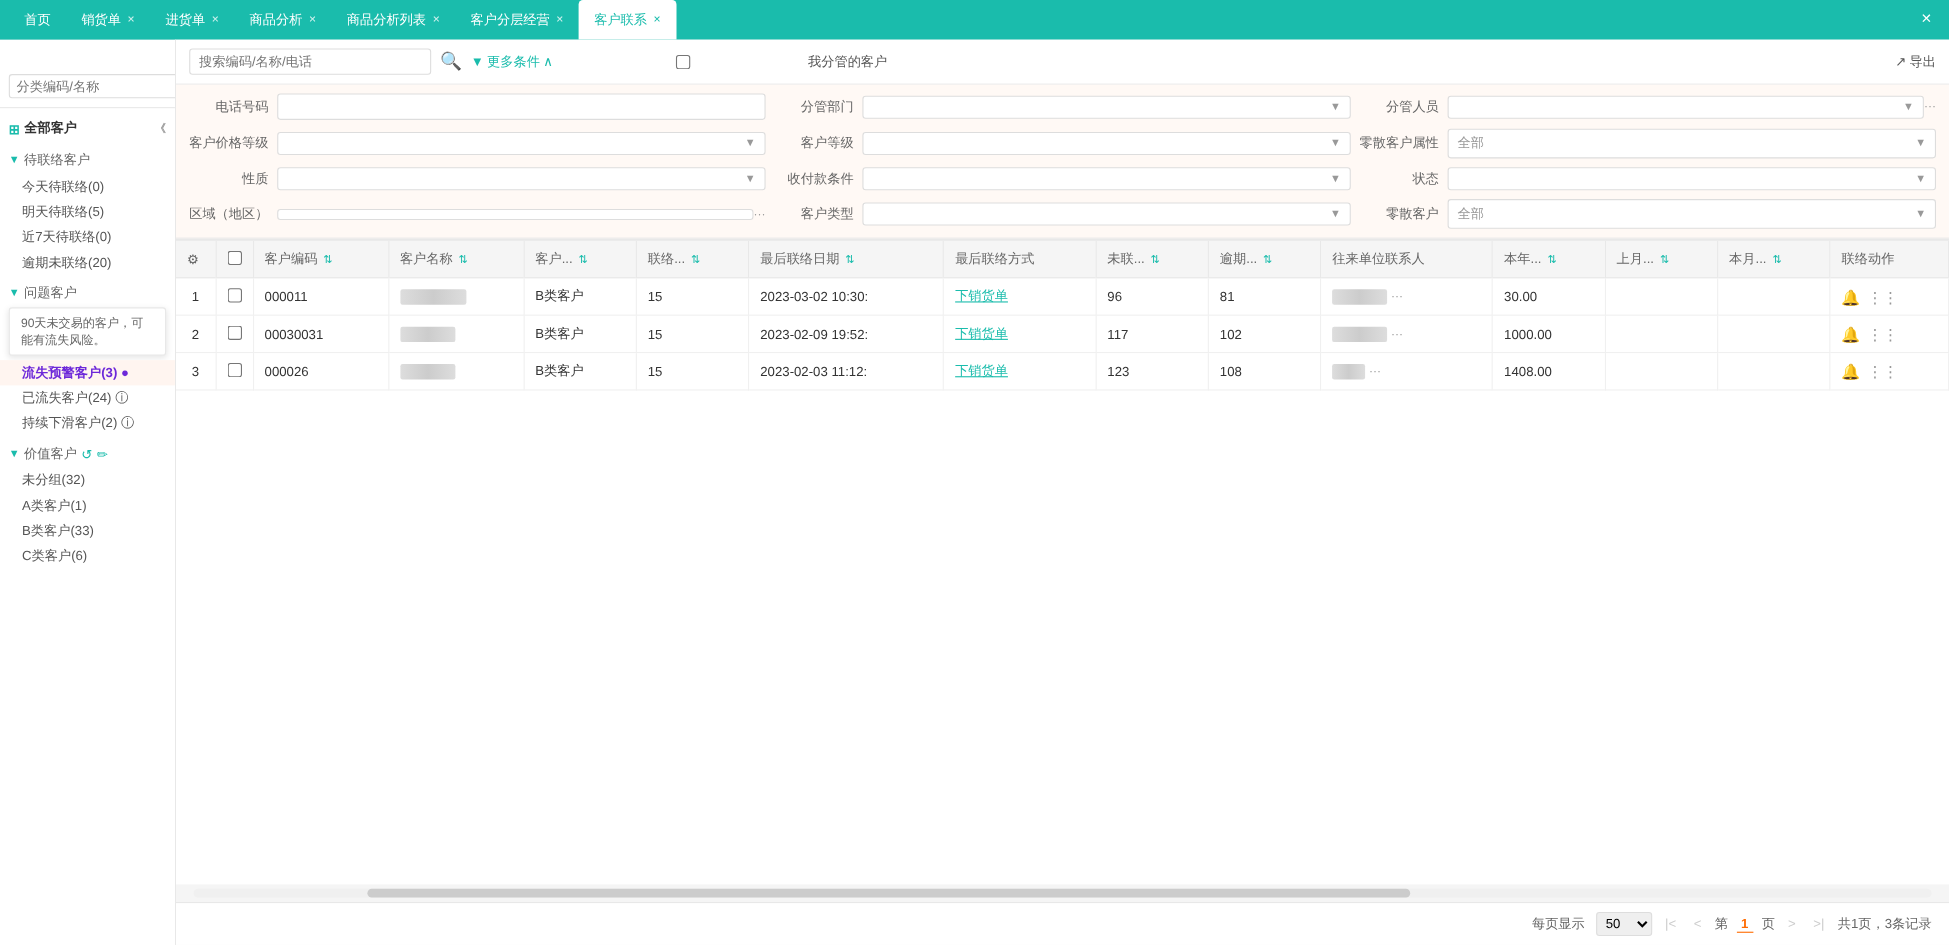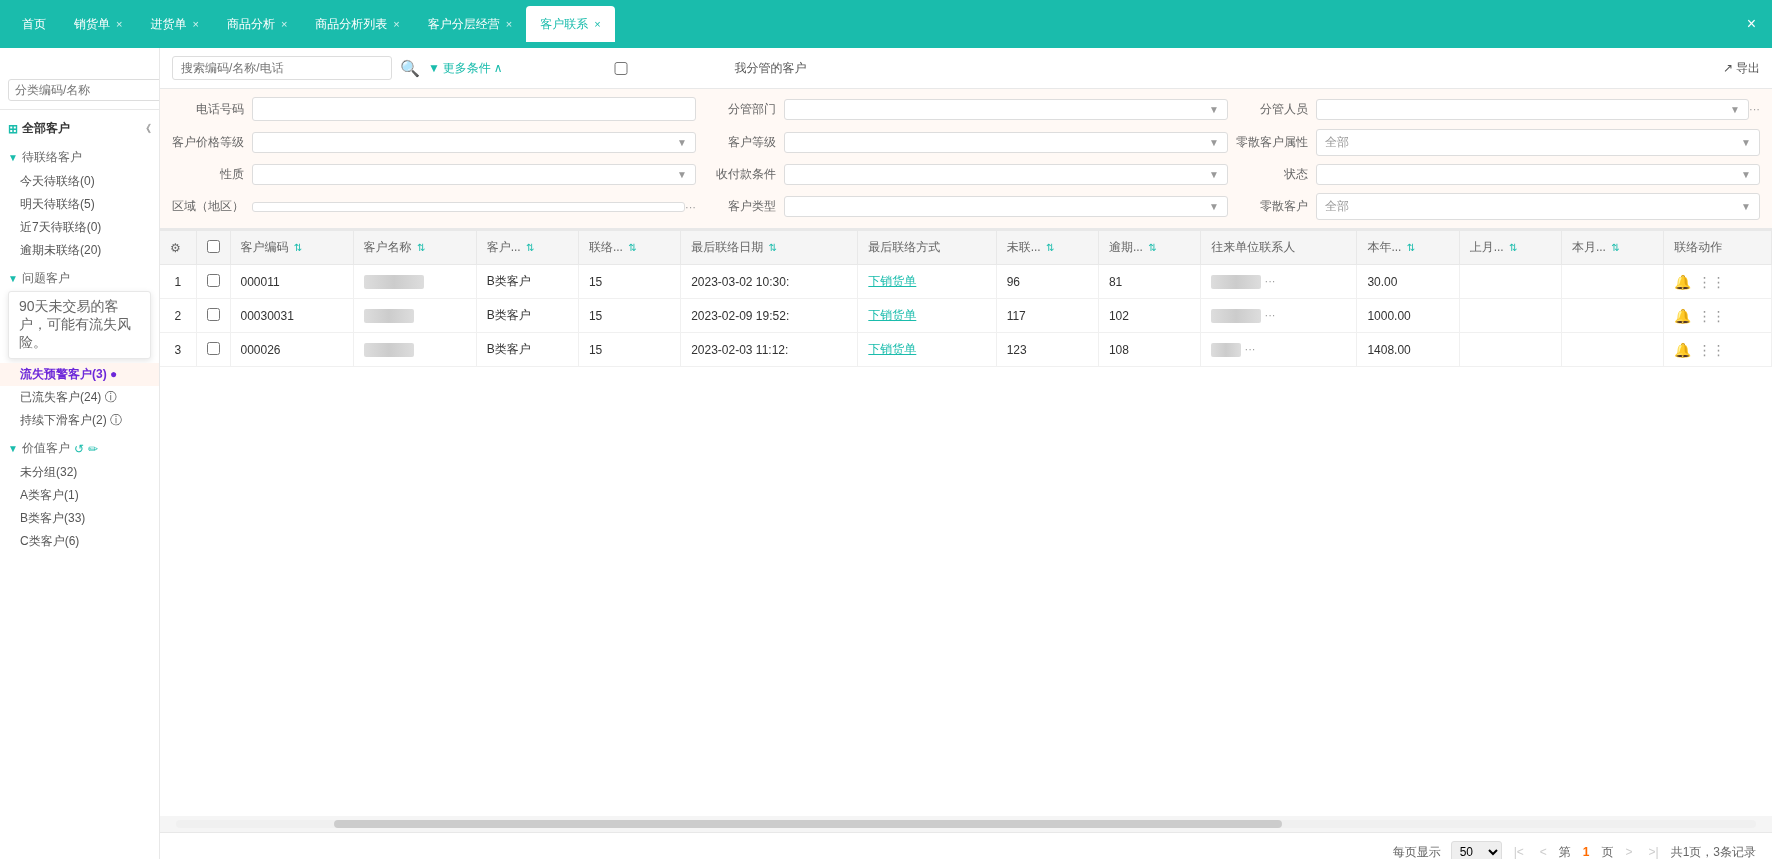--- a/index.html
+++ b/index.html
@@ -1,19 +1,19 @@
 <!DOCTYPE html>
 <html><head>
   <meta charset="utf-8">
   <style>
     * { box-sizing: border-box; margin: 0; padding: 0; font-family: 'Microsoft YaHei', Arial, sans-serif; font-size: 12px; }
     body { background: #f5f5f5; width: 1772px; min-height: 859px; overflow-x: auto; }
 
     
-    .top-nav { background: #1abcac; display: flex; align-items: center; height: 48px; padding: 0 8px; }
+    .top-nav { background: #1abcac; display: flex; align-items: center; height: 36px; padding: 0 8px; }
     .top-nav .nav-item { color: #fff; padding: 0 14px; height: 36px; display: flex; align-items: center; cursor: pointer; font-size: 13px; white-space: nowrap; }
     .top-nav .nav-item.active { background: #fff; color: #1abcac; border-radius: 4px 4px 0 0; }
     .top-nav .nav-item .close-icon { margin-left: 6px; font-size: 11px; color: rgba(255,255,255,0.8); cursor: pointer; }
     .top-nav .nav-item.active .close-icon { color: #1abcac; }
     .top-nav .spacer { flex: 1; }
     .top-nav .window-close { color: #fff; font-size: 16px; cursor: pointer; padding: 0 8px; }
 
     
     .main-layout { display: flex; height: calc(859px - 36px); }
 
@@ -23,21 +23,21 @@
     .sidebar-search input { border: 1px solid #ddd; border-radius: 3px; padding: 3px 6px; flex: 1; font-size: 12px; outline: none; margin-top: 23px; }
     .sidebar-group { padding: 6px 8px 2px; }
     .sidebar-group-title { display: flex; align-items: center; font-weight: bold; color: #333; font-size: 13px; cursor: pointer; padding: 4px 0; }
     .sidebar-group-title .grid-icon { margin-right: 4px; color: #1abcac; }
     .sidebar-group-title .collapse-icon { margin-left: auto; color: #999; font-size: 10px; }
     .sidebar-section { padding: 2px 0; }
     .sidebar-section-title { color: #666; padding: 4px 8px; cursor: pointer; display: flex; align-items: center; font-size: 12px; }
     .sidebar-section-title .arrow { margin-right: 4px; color: #1abcac; font-size: 10px; }
     .sidebar-item { padding: 3px 8px 3px 20px; color: #555; cursor: pointer; display: flex; align-items: center; font-size: 12px; }
     .sidebar-item.active { color: #6d28d9; background: #fff5f0; font-weight: bold; }
-    .sidebar-tooltip { background: #fff; border: 1px solid #e8e8e8; padding: 6px 10px; margin: 0 8px 4px; border-radius: 3px; color: #666; font-size: 14px; box-shadow: 0 2px 6px rgba(0,0,0,0.1); }
+    .sidebar-tooltip { background: #fff; border: 1px solid #e8e8e8; padding: 6px 10px; margin: 0 8px 4px; border-radius: 3px; color: #666; font-size: 11px; box-shadow: 0 2px 6px rgba(0,0,0,0.1); }
 
     
     .content { flex: 1; display: flex; flex-direction: column; overflow: hidden; }
 
     
     .toolbar { background: #fff; padding: 8px 12px; border-bottom: 1px solid #e8e8e8; display: flex; align-items: center; gap: 8px; }
     .toolbar input { border: 1px solid #ddd; border-radius: 3px; padding: 4px 8px; width: 220px; font-size: 12px; outline: none; color: #999; }
     .toolbar .search-btn { background: none; border: none; color: #ff6b00; cursor: pointer; font-size: 16px; }
     .toolbar .filter-btn { color: #1abcac; cursor: pointer; display: flex; align-items: center; gap: 3px; border: none; background: none; font-size: 12px; }
     .toolbar .my-customers { display: flex; align-items: center; gap: 4px; cursor: pointer; color: #555; }

